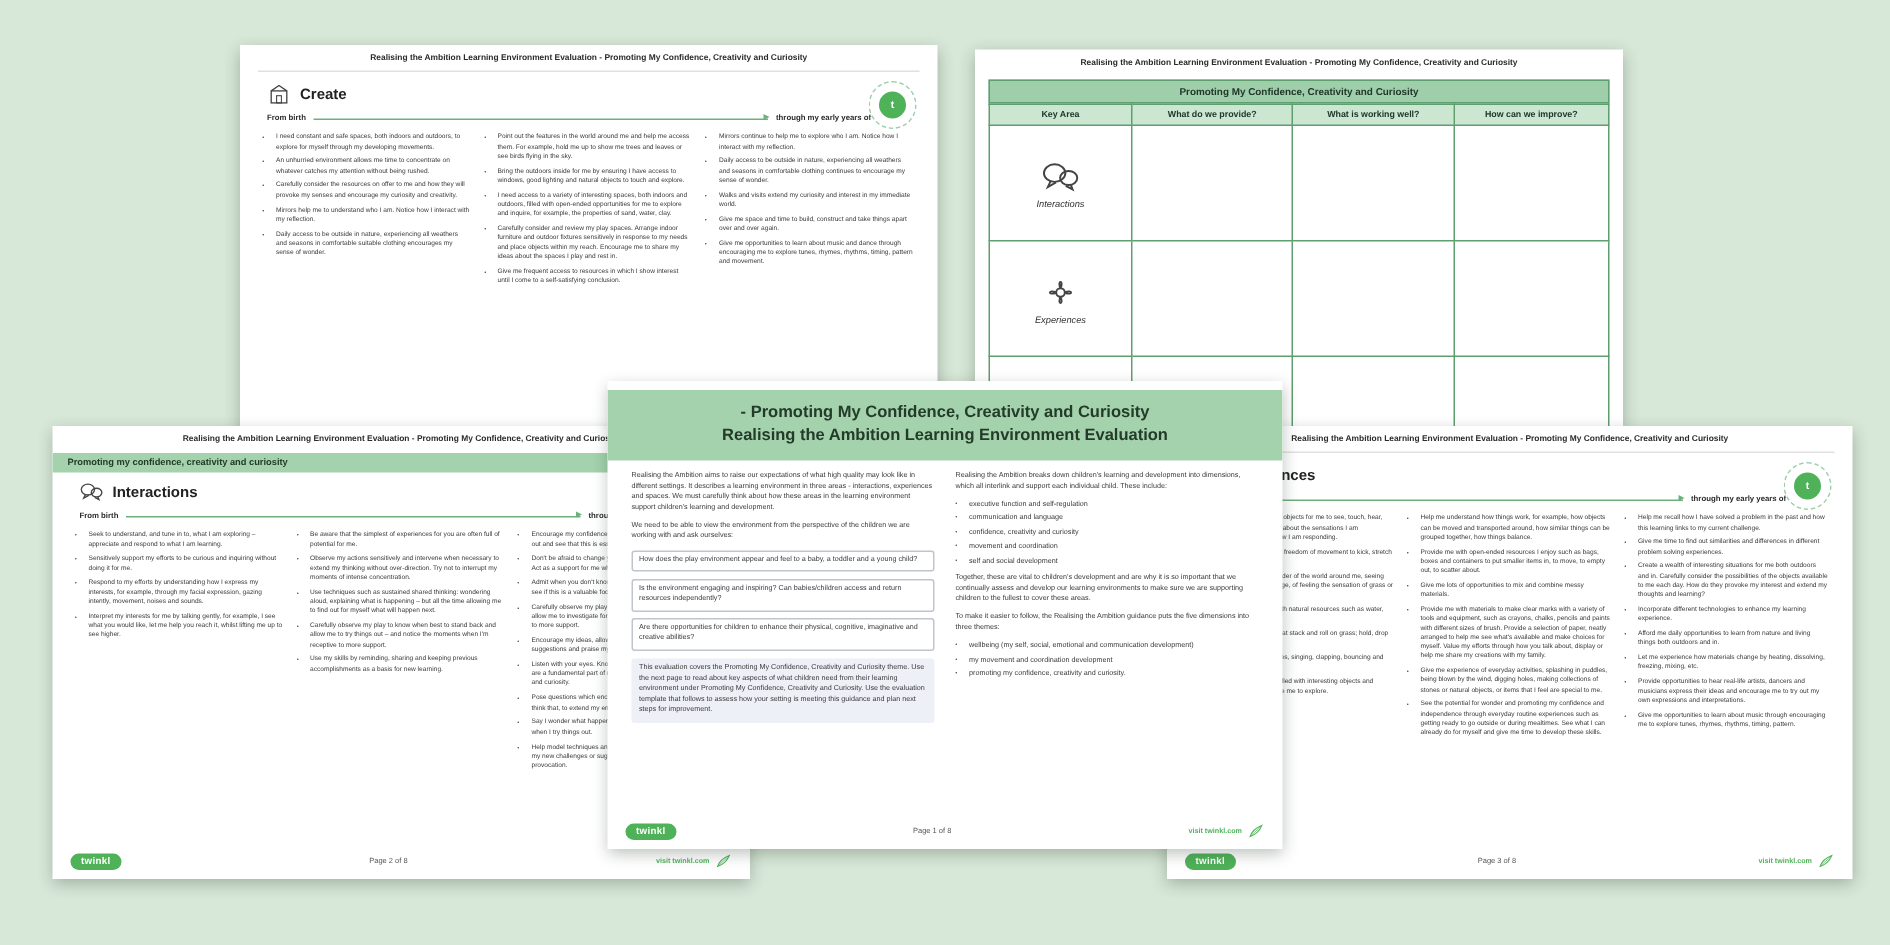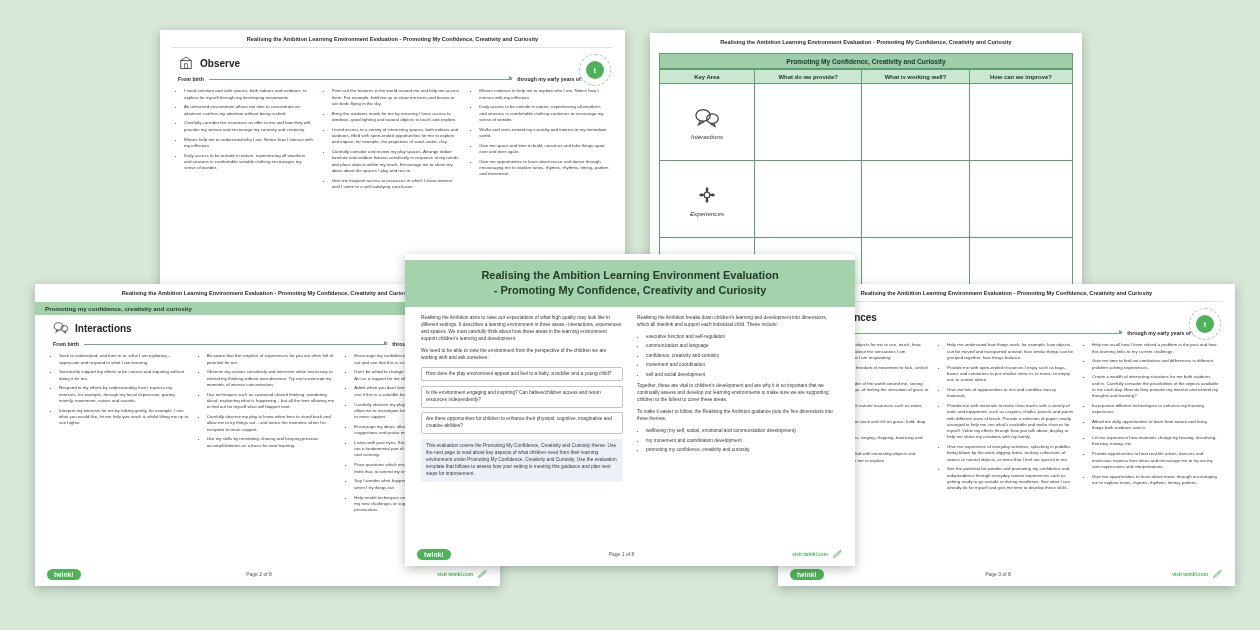--- a/index.html
+++ b/index.html
@@ -84,21 +84,21 @@
     <div class="page-header">Realising the Ambition Learning Environment Evaluation - Promoting My Confidence, Creativity and Curiosity</div>
     <div class="header-rule"></div>
     <div class="title-row">
       <span class="doodle">
         <svg viewBox="0 0 20 20">
             <rect x="3.5" y="7" width="13" height="10" fill="none" stroke="#444" stroke-width="1.1"></rect>
             <path d="M3.5 7 L10 2.5 L16.5 7" fill="none" stroke="#444" stroke-width="1.1"></path>
             <rect x="8" y="11" width="4" height="6" fill="none" stroke="#444" stroke-width="0.9"></rect>
           </svg>
       </span>
-      <span class="section-title">Observe</span>
+      <span class="section-title">Create</span>
     </div>
     <span class="badge">
         <span class="badge-inner">t</span>
       </span>
     <div class="timeline">
       <span>From birth</span>
       <span class="tl-line"></span>
       <span>through my early years of childhood</span>
     </div>
     <div class="cols">
@@ -321,22 +321,22 @@
               <path d="M4 16 C6 10, 12 6, 17 4 C14.5 10, 10 14, 4 16 Z" fill="none" stroke="#4fb259" stroke-width="1.2"></path>
               <path d="M6 14 C9 11, 12 9, 15 6" fill="none" stroke="#4fb259" stroke-width="0.8"></path>
             </svg>
           </span>
       </span>
     </div>
   </section>
 
   <section class="page pg-intro">
     <div class="intro-title">
+      <div>- Promoting My Confidence, Creativity and Curiosity</div>
       <div>Realising the Ambition Learning Environment Evaluation</div>
-      <div>- Promoting My Confidence, Creativity and Curiosity</div>
     </div>
     <div class="intro-cols">
       <div class="intro-col">
         <p>Realising the Ambition aims to raise our expectations of what high quality may look like in different settings. It describes a learning environment in three areas - interactions, experiences and spaces. We must carefully think about how these areas in the learning environment support children's learning and development.</p>
         <p>We need to be able to view the environment from the perspective of the children we are working with and ask ourselves:</p>
         <div class="qbox">How does the play environment appear and feel to a baby, a toddler and a young child?</div>
         <div class="qbox">Is the environment engaging and inspiring? Can babies/children access and return resources independently?</div>
         <div class="qbox">Are there opportunities for children to enhance their physical, cognitive, imaginative and creative abilities?</div>
         <div class="infobox">This evaluation covers the Promoting My Confidence, Creativity and Curiosity theme. Use the next page to read about key aspects of what children need from their learning environment under Promoting My Confidence, Creativity and Curiosity. Use the evaluation template that follows to assess how your setting is meeting this guidance and plan next steps for improvement.</div>
       </div>

